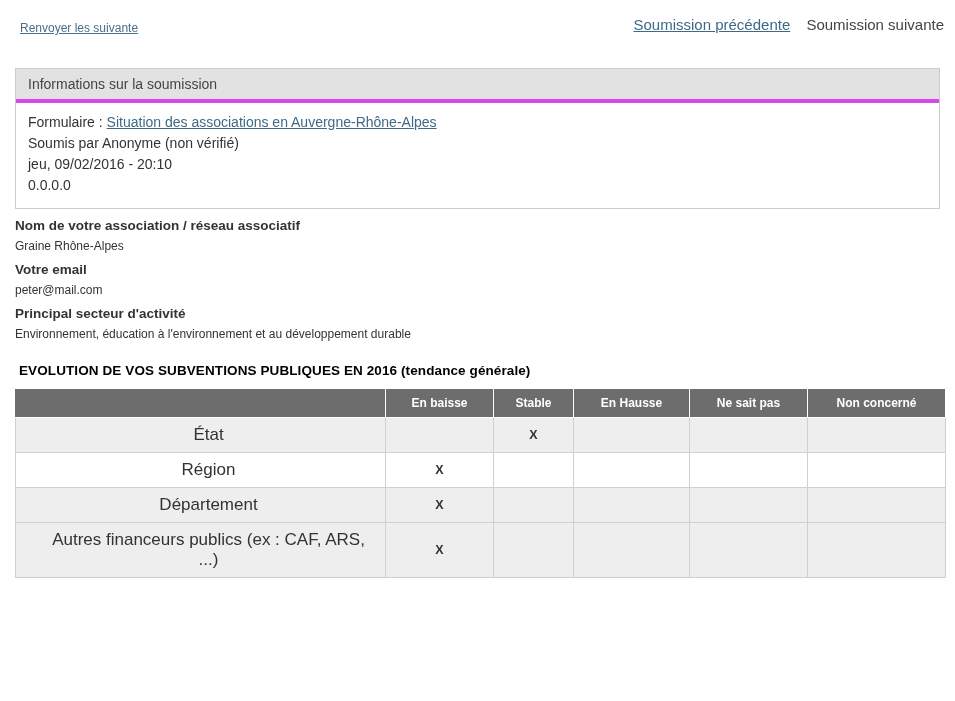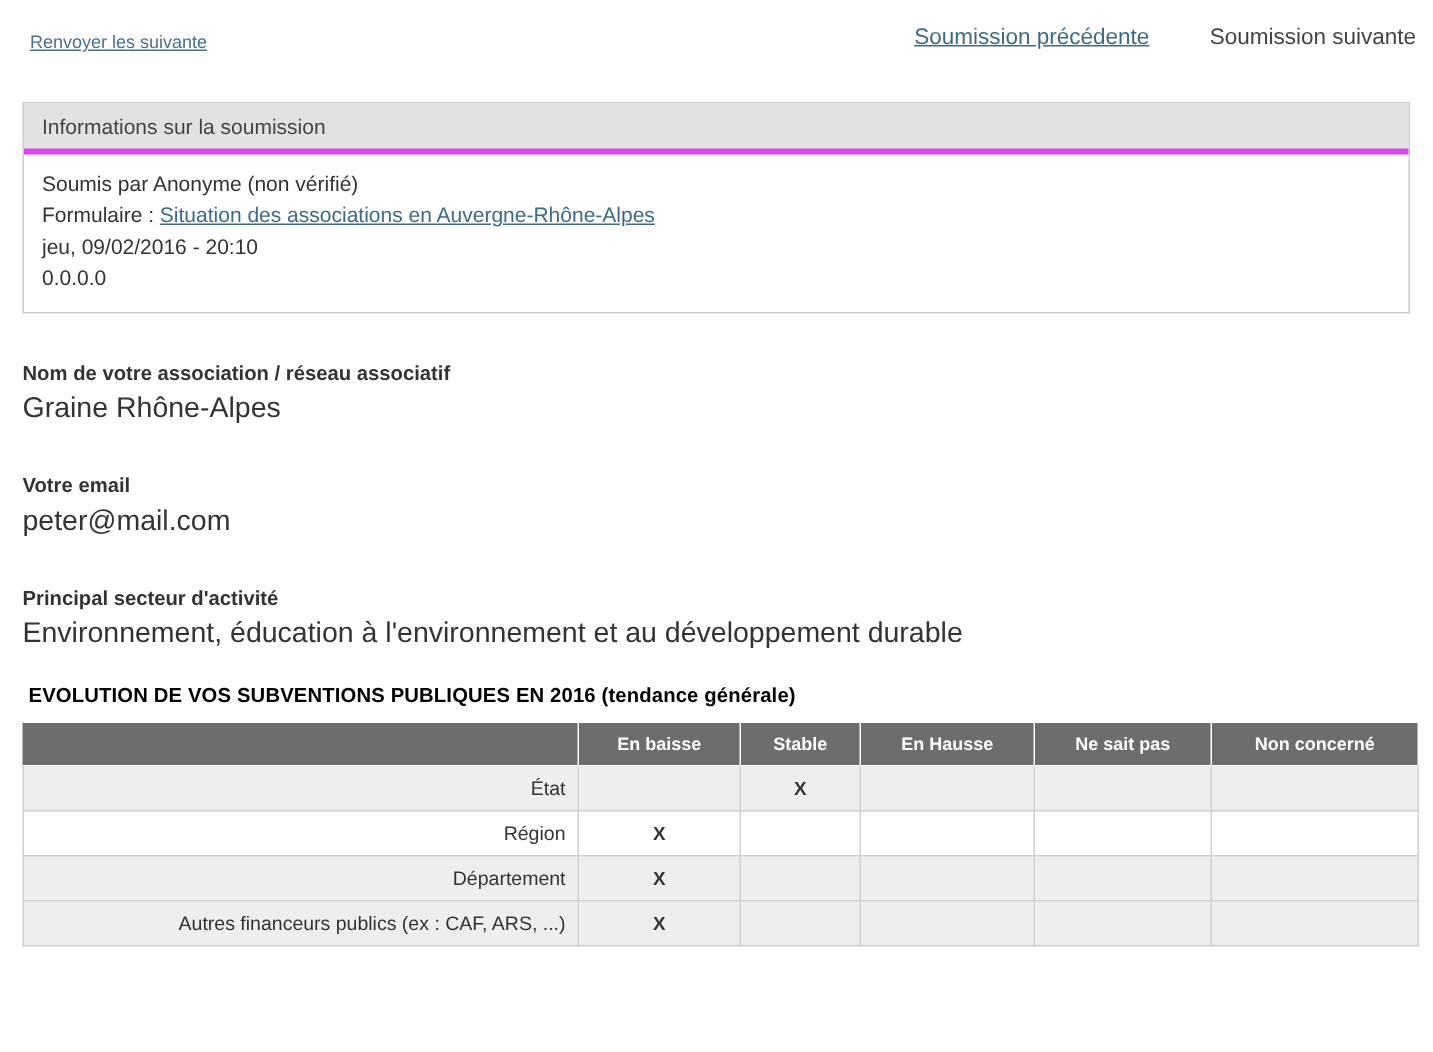--- a/index.html
+++ b/index.html
@@ -45,21 +45,21 @@
   }
   .nav-links {
     position: absolute;
     right: 0px;
     top: 0px;
     font-size: 15px;
   }
   .nav-prev {
     color: #3e6a86;
     text-decoration: underline;
-    margin-right: 36px;
+    margin-right: 12px;
     cursor: pointer;
   }
   .nav-next {
     color: #444444;
     text-decoration: none;
     cursor: default;
   }
   .info-box {
     margin: 22px 4px 0 4px;
     border: 1px solid #cccccc;
@@ -84,24 +84,24 @@
     cursor: pointer;
   }
   .field-block {
     margin: 0 0 0 0;
     padding: 0 4px;
   }
   .field-label {
     font-weight: bold;
     font-size: 13.5px;
     color: #333333;
-    margin-top: 32px;
+    margin-top: 9px;
   }
   .field-value {
-    font-size: 19px;
+    font-size: 12px;
     color: #333333;
     margin-top: 6px;
   }
   .table-heading {
     font-weight: bold;
     font-size: 13.5px;
     color: #000000;
     margin: 22px 0 0 8px;
     letter-spacing: 0.1px;
   }
@@ -125,22 +125,22 @@
     background: #6d6d6d;
     border-left: 1px solid #6d6d6d;
   }
   table.matrix td {
     border: 1px solid #d0d0d0;
     padding: 7px 8px;
     height: 14px;
     color: #333333;
   }
   table.matrix td.rowlabel {
-    text-align: right;
-    font-size: 13px;
+    text-align: center;
+    font-size: 17px;
     padding-left: 24px;
   }
   table.matrix td.mark {
     text-align: center;
     font-weight: bold;
     font-size: 12.5px;
   }
   table.matrix tr.odd td {
     background: #eeeeee;
   }
@@ -158,24 +158,24 @@
     <a class="resend-link">Renvoyer les suivante</a>
     <div class="nav-links">
       <a class="nav-prev">Soumission précédente</a>
       <a class="nav-next">Soumission suivante</a>
     </div>
   </div>
 
   <div class="info-box">
     <div class="info-box-header">Informations sur la soumission</div>
     <div class="info-box-body">
-      <div>Soumis par Anonyme (non vérifié)</div>
       <div>
         <span>Formulaire : </span><a class="form-link">Situation des associations en Auvergne-Rhône-Alpes</a>
       </div>
+      <div>Soumis par Anonyme (non vérifié)</div>
       <div>jeu, 09/02/2016 - 20:10</div>
       <div>0.0.0.0</div>
     </div>
   </div>
 
   <div class="field-block">
     <div class="field-label">Nom de votre association / réseau associatif</div>
     <div class="field-value">Graine Rhône-Alpes</div>
   </div>
 

